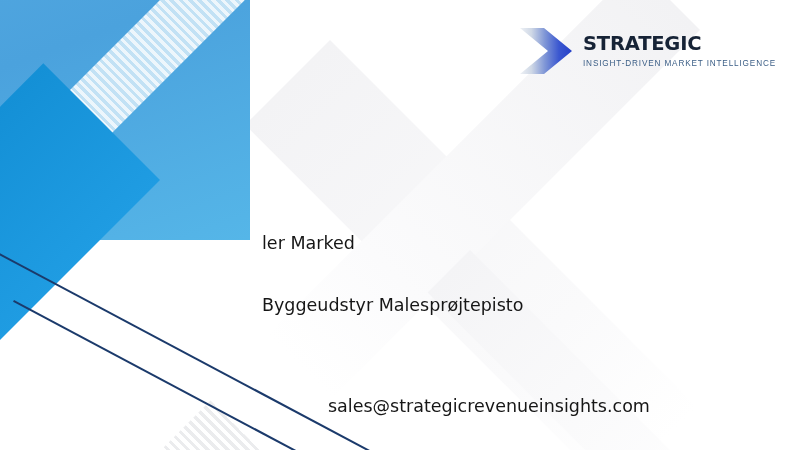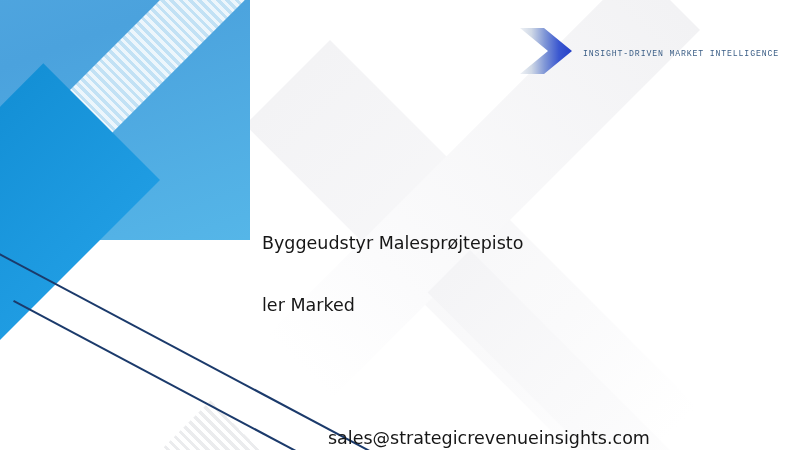--- a/index.html
+++ b/index.html
@@ -119,21 +119,21 @@
   .logo-line1, .logo-line2 {
     font-family: "DejaVu Sans", sans-serif;
     font-weight: bold;
     font-size: 19.5px;
     line-height: 20px;
     letter-spacing: -0.2px;
     color: #162336;
     white-space: nowrap;
   }
   .logo-tagline {
-    font-family: Liberation Mono, monospace;
+    font-family: Liberation Sans, sans-serif;
     font-size: 8.2px;
     letter-spacing: 0.85px;
     color: #3b5e86;
     white-space: nowrap;
     margin-top: 5px;
     text-align: center;
   }
 
   
   .title {
@@ -149,21 +149,20 @@
   .title-line { display: block; }
 
   .email {
     position: absolute;
     left: 328px;
     top: 396px;
     font-family: "DejaVu Sans", sans-serif;
     font-size: 17.5px;
     color: #161616;
     white-space: nowrap;
-    margin-top: 32px;
   }
 </style>
 </head>
 <body>
 
 <div class="slide">
 
   <div class="ghost-layer">
     <div class="ghost ghost-a"></div>
     <div class="ghost ghost-b"></div>
@@ -207,24 +206,25 @@
           <stop offset="0%" stop-color="#eef1f5"></stop>
           <stop offset="22%" stop-color="#cfd8e6"></stop>
           <stop offset="48%" stop-color="#7f96d6"></stop>
           <stop offset="75%" stop-color="#3a57d0"></stop>
           <stop offset="100%" stop-color="#2540c8"></stop>
         </linearGradient>
       </defs>
       <path d="M2,4 L26,4 L54,27 L26,50 L2,50 L30,27 Z" fill="url(#chevGrad)"></path>
     </svg>
     <div class="logo-words">
+      <span class="logo-line1">STRATEGIC</span>
       <span class="logo-tagline">INSIGHT-DRIVEN MARKET INTELLIGENCE</span>
     </div>
   </div>
 
   <div class="title">
+    <span class="title-line">ler Marked</span>
     <span class="title-line">Byggeudstyr Malesprøjtepisto</span>
-    <span class="title-line">ler Marked</span>
   </div>
 
   <div class="email">sales@strategicrevenueinsights.com</div>
 
 </div>
 
 </body></html>

